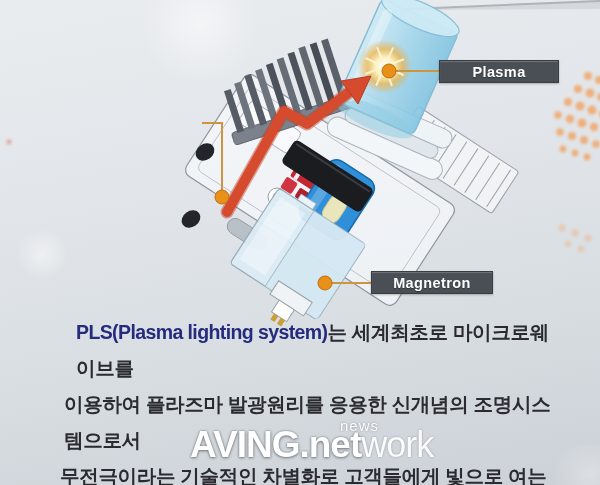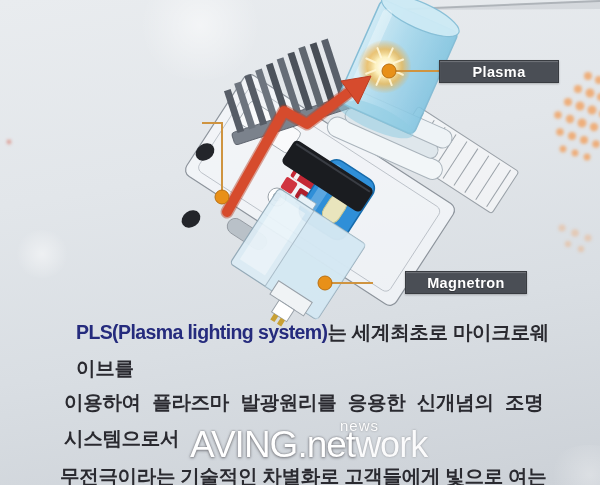--- a/index.html
+++ b/index.html
@@ -17,38 +17,38 @@
 
   .pill{
     position:absolute;background:#4a4e55;color:#fff;border:1px solid #393c41;
     border-radius:0;display:flex;align-items:center;justify-content:center;
     font-weight:bold;font-size:14.5px;letter-spacing:.4px;
     box-shadow:inset 0 1px 1px rgba(255,255,255,.22),0 1px 2px rgba(0,0,0,.25);
     text-shadow:0 1px 1px rgba(0,0,0,.35);
   }
   .pill.plasma{left:439px;top:60px;width:118px;height:21px;}
   .pill.microwave{left:78px;top:112px;width:125px;height:21px;}
-  .pill.magnetron{left:371px;top:271px;width:120px;height:21px;margin-left:34px;}
+  .pill.magnetron{left:371px;top:271px;width:120px;height:21px;}
 
   .desc{
     position:absolute;left:58px;top:314px;width:500px;
     font-size:19.5px;font-weight:bold;color:#2a2a30;line-height:36px;
     letter-spacing:-0.3px;
   }
   .desc .ln1{padding-left:18px;}
-  .desc .ln2{padding-left:6px;font-family:Liberation Mono, monospace;}
+  .desc .ln2{padding-left:6px;}
   .desc .ln3{padding-left:2px;}
   .desc .en{color:#252b7d;letter-spacing:-0.6px;}
 
   .watermark{
     position:absolute;left:190px;top:424px;width:300px;
     color:#fff;white-space:nowrap;pointer-events:none;
   }
   .watermark .big{
-    font-size:37px;font-weight:normal;letter-spacing:-1px;
+    font-size:37px;font-weight:bold;letter-spacing:-1px;
     text-shadow:0 0 2px rgba(110,110,115,.9),0 1px 3px rgba(90,90,95,.7);
   }
   .watermark .thin{
     font-size:36px;font-weight:normal;opacity:.9;letter-spacing:-1px;
     text-shadow:0 0 2px rgba(120,120,125,.8);
     text-align:center;
   }
   .watermark .tag{
     position:absolute;left:150px;top:-7px;font-size:15px;font-weight:normal;
     opacity:.95;letter-spacing:1px;text-shadow:0 0 2px rgba(120,120,125,.8);

